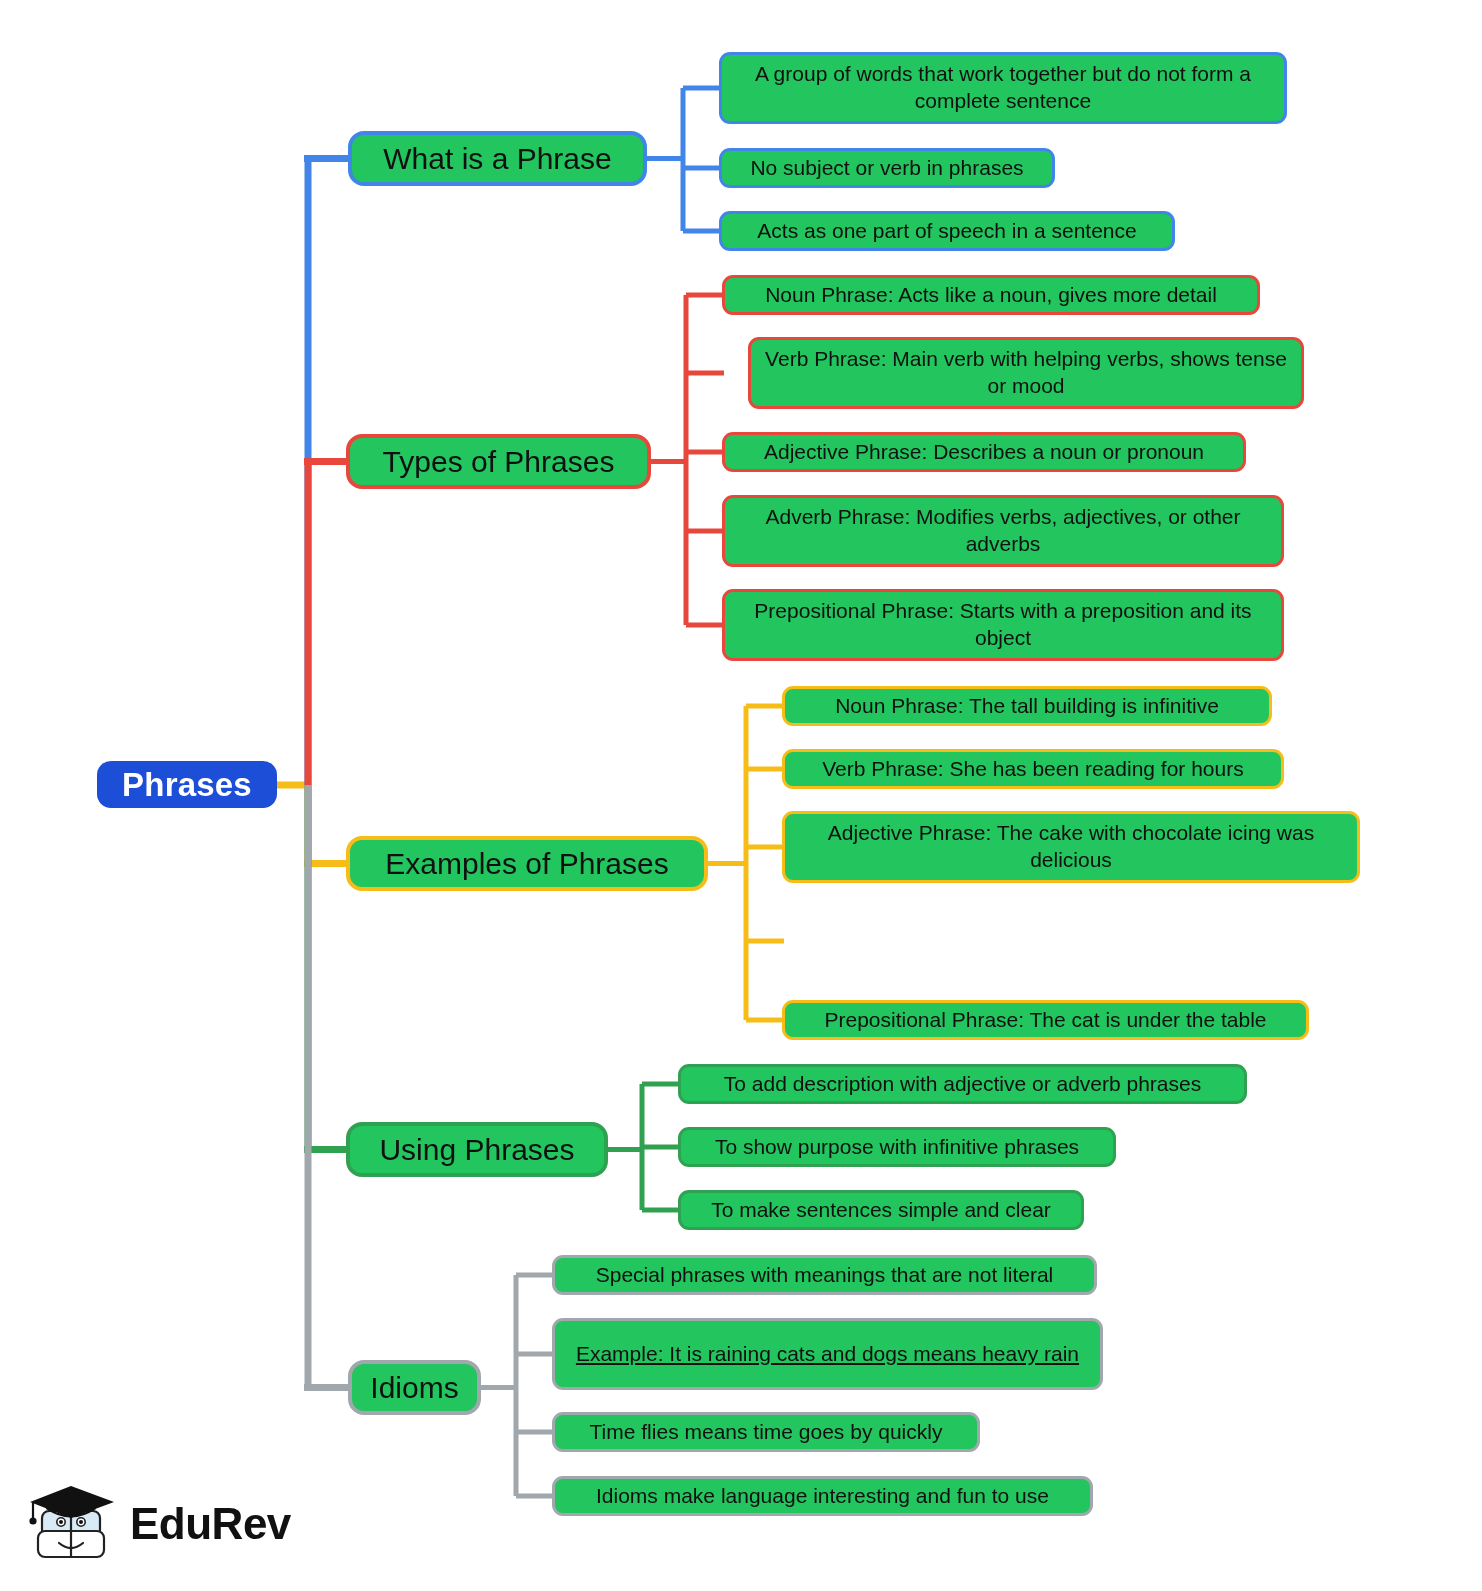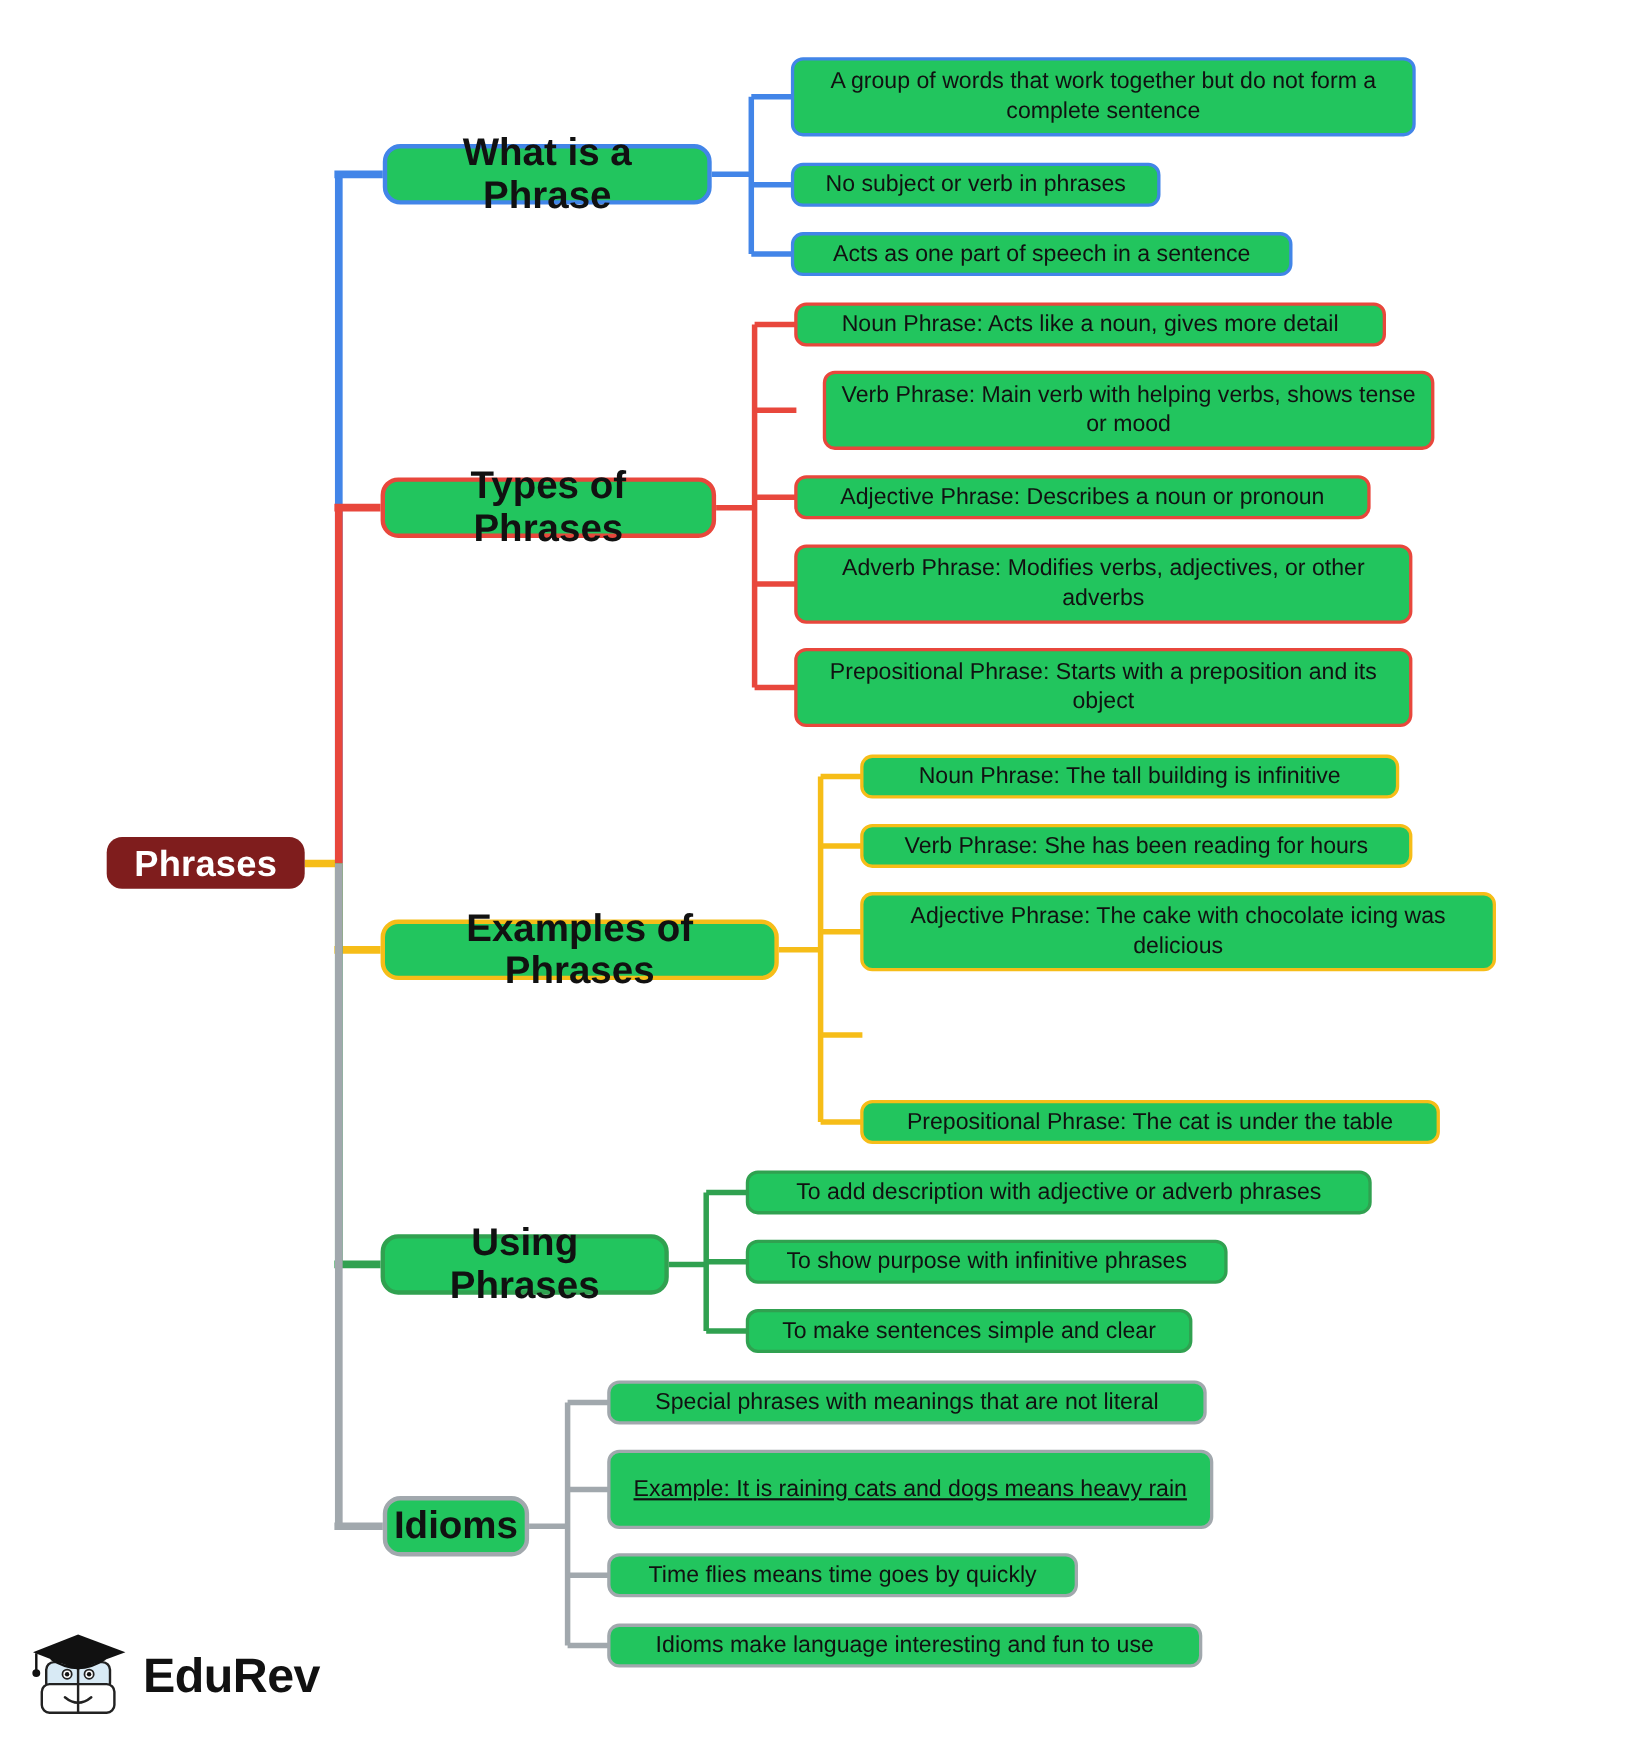--- a/index.html
+++ b/index.html
@@ -33,35 +33,35 @@
     box-sizing: border-box;
     background: #22c55e;
     display: flex;
     align-items: center;
     justify-content: center;
     text-align: center;
     color: #111111;
   }
 
   .root-node {
-    background: #7f1d1d;
+    background: #1d4ed8;
     color: #ffffff;
     border-radius: 14px;
     font-size: 33px;
     font-weight: bold;
     letter-spacing: 0.2px;
     padding: 0 21px;
   }
 
   .branch-node {
     border-style: solid;
     border-width: 4px;
     border-radius: 16px;
-    font-size: 35px;
-    font-weight: bold;
+    font-size: 30px;
+    font-weight: normal;
     padding: 0 14px;
     line-height: 1.1;
   }
 
   .leaf-node {
     border-style: solid;
     border-width: 3px;
     border-radius: 11px;
     font-size: 21px;
     line-height: 1.28;

